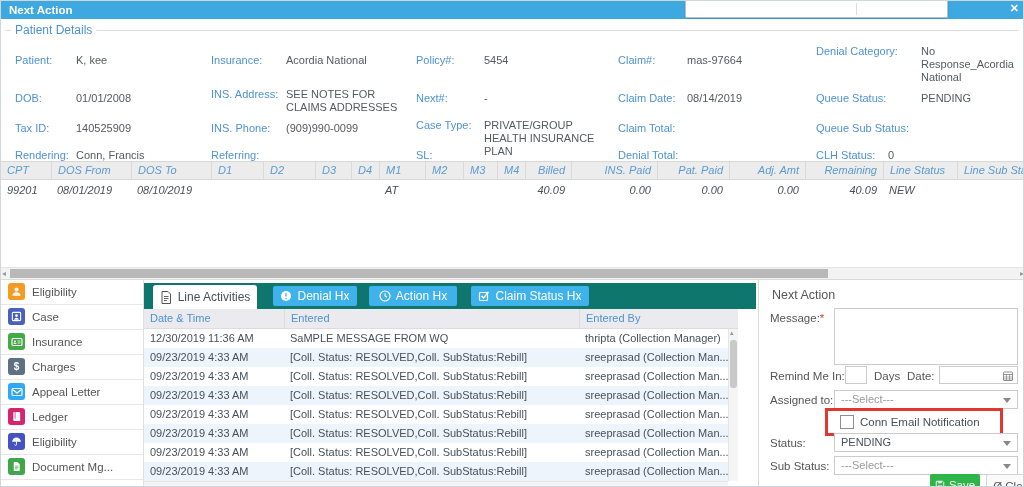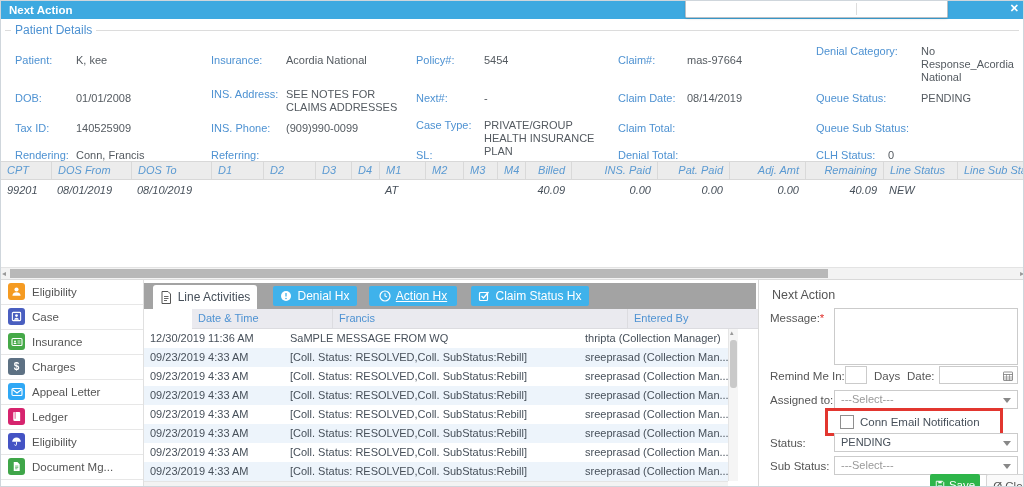--- a/index.html
+++ b/index.html
@@ -42,21 +42,21 @@
             display:flex;align-items:center;justify-content:center;color:#fff;font-size:10px;font-weight:bold;}
   .side-label{position:absolute;left:31px;top:0;line-height:24px;font-size:11.5px;color:#555;white-space:nowrap;}
   
   .tabbar{left:143px;top:282px;width:612px;height:26px;}
   .tab-active{position:absolute;left:9px;top:2px;width:104px;height:24px;background:#fff;border-radius:3px 3px 0 0;
               display:flex;align-items:center;justify-content:center;gap:6px;font-size:12px;color:#47505a;cursor:pointer;}
   .tab{position:absolute;top:3px;height:20px;border-radius:2px;display:flex;align-items:center;justify-content:center;
        gap:5px;color:#fff;font-size:12px;cursor:pointer;}
   
   .act-head{left:143px;top:308px;width:594px;height:20px;background:#eaeaef;border-bottom:1px solid #dcdce0;
-            display:flex;box-sizing:border-box;margin-left:48px;}
+            display:flex;box-sizing:border-box;}
   .ac{box-sizing:border-box;padding:0 6px;font-size:11px;line-height:19px;overflow:hidden;white-space:nowrap;}
   .act-head .ac{color:#4E92D2;border-left:1px solid #dcdce0;}
   .act-head .ac:first-child{border-left:none;}
   .a0{width:140px}.a1{width:295px}.a2{width:149px}
   .act-rows{left:143px;top:328px;width:584px;}
   .act-row{display:flex;height:19px;background:#fff;}
   .act-row.alt{background:#edf4fb;}
   .act-row .ac{color:#47505a;line-height:19px;}
   .act-hstrip{left:143px;top:480px;width:584px;height:7px;background:#f3f3f3;border-top:1px solid #e5e5e5;box-sizing:border-box;}
   .vscroll{left:727px;top:328px;width:10px;height:152px;background:#f5f5f5;border-left:1px solid #e5e5e5;box-sizing:border-box;}
@@ -264,21 +264,21 @@
             <path d="M6 2h8l5 5v15H6z" fill="#fff"></path>
             <line x1="9" y1="11" x2="16" y2="11" stroke="#3FA649" stroke-width="1.5"></line>
             <line x1="9" y1="14" x2="16" y2="14" stroke="#3FA649" stroke-width="1.5"></line>
             <line x1="9" y1="17" x2="14" y2="17" stroke="#3FA649" stroke-width="1.5"></line>
           </svg>
       </span>
       <span class="side-label">Document Mg...</span>
     </div>
   </div>
 
-  <div class="abs tabbar" style="background: #a3a3a3;">
+  <div class="abs tabbar" style="background: #0f766e;">
     <div class="tab-active">
       <span>
         <svg width="12" height="13" viewBox="0 0 24 26">
             <path d="M4 1h12l5 5v19H4z" fill="#fff" stroke="#555" stroke-width="2"></path>
             <line x1="8" y1="11" x2="17" y2="11" stroke="#555" stroke-width="1.8"></line>
             <line x1="8" y1="15" x2="17" y2="15" stroke="#555" stroke-width="1.8"></line>
             <line x1="8" y1="19" x2="14" y2="19" stroke="#555" stroke-width="1.8"></line>
           </svg>
       </span>
       <span>Line Activities</span>
@@ -286,21 +286,21 @@
     <div class="tab" style="left: 129px; width: 84px; background: rgb(63, 178, 235);">
       <span>
         <svg width="12" height="12" viewBox="0 0 24 24">
             <circle cx="12" cy="12" r="10" fill="#fff"></circle>
             <line x1="12" y1="6" x2="12" y2="13" stroke="#3FB2EB" stroke-width="2.6"></line>
             <circle cx="12" cy="17" r="1.6" fill="#3FB2EB"></circle>
           </svg>
       </span>
       <span>Denial Hx</span>
     </div>
-    <div class="tab" style="left: 225px; width: 88px; background: rgb(63, 178, 235); text-decoration: underline;">
+    <div class="tab" style="left: 225px; width: 88px; background: rgb(63, 178, 235);">
       <span>
         <svg width="12" height="12" viewBox="0 0 24 24">
             <circle cx="12" cy="12" r="10" fill="none" stroke="#fff" stroke-width="2.4"></circle>
             <polyline points="12,6.5 12,12 16,14" fill="none" stroke="#fff" stroke-width="2.2"></polyline>
           </svg>
       </span>
       <span>Action Hx</span>
     </div>
     <div class="tab" style="left: 327px; width: 118px; background: rgb(63, 178, 235); align-items: center;">
       <span>
@@ -308,21 +308,21 @@
             <rect x="3" y="5" width="16" height="16" rx="2" fill="none" stroke="#fff" stroke-width="2.4"></rect>
             <polyline points="7,12 11,16 21,4" fill="none" stroke="#fff" stroke-width="2.6"></polyline>
           </svg>
       </span>
       <span>Claim Status Hx</span>
     </div>
   </div>
 
   <div class="abs act-head">
     <div class="ac a0">Date &amp; Time</div>
-    <div class="ac a1">Francis</div>
+    <div class="ac a1">Entered</div>
     <div class="ac a2" style="flex:1">Entered By</div>
   </div>
   <div class="abs act-rows">
     <div class="act-row">
       <div class="ac a0">12/30/2019 11:36 AM</div>
       <div class="ac a1">SaMPLE MESSAGE FROM WQ</div>
       <div class="ac a2">thripta (Collection Manager)</div>
     </div>
     <div class="act-row alt">
       <div class="ac a0">09/23/2019 4:33 AM</div>

